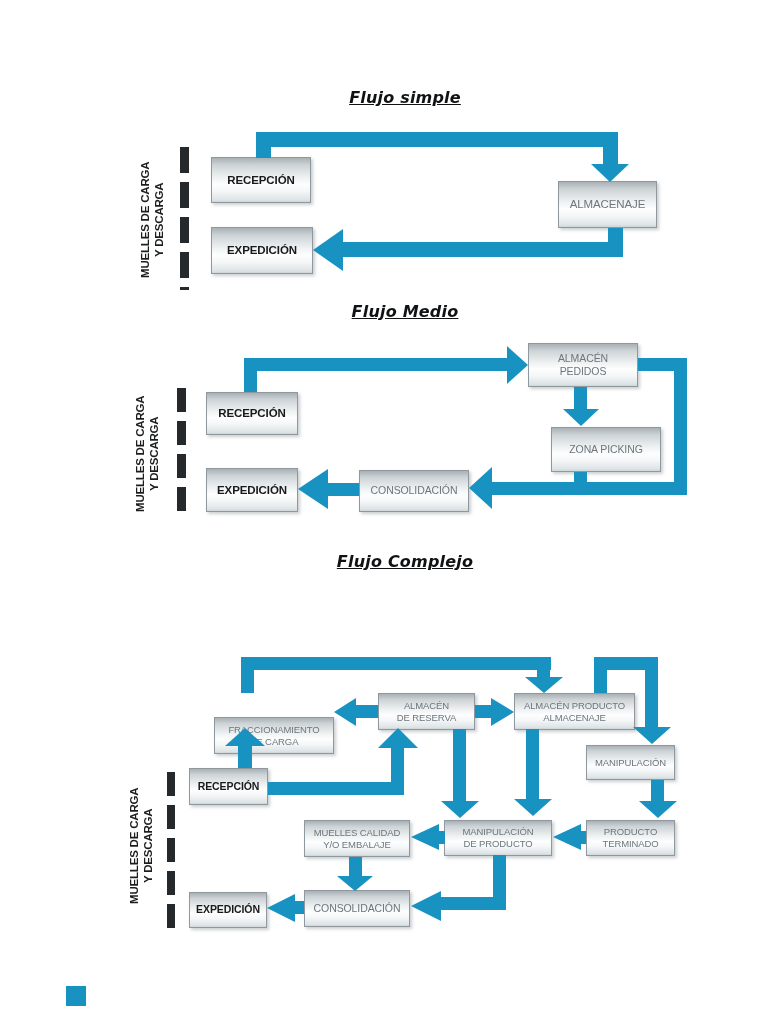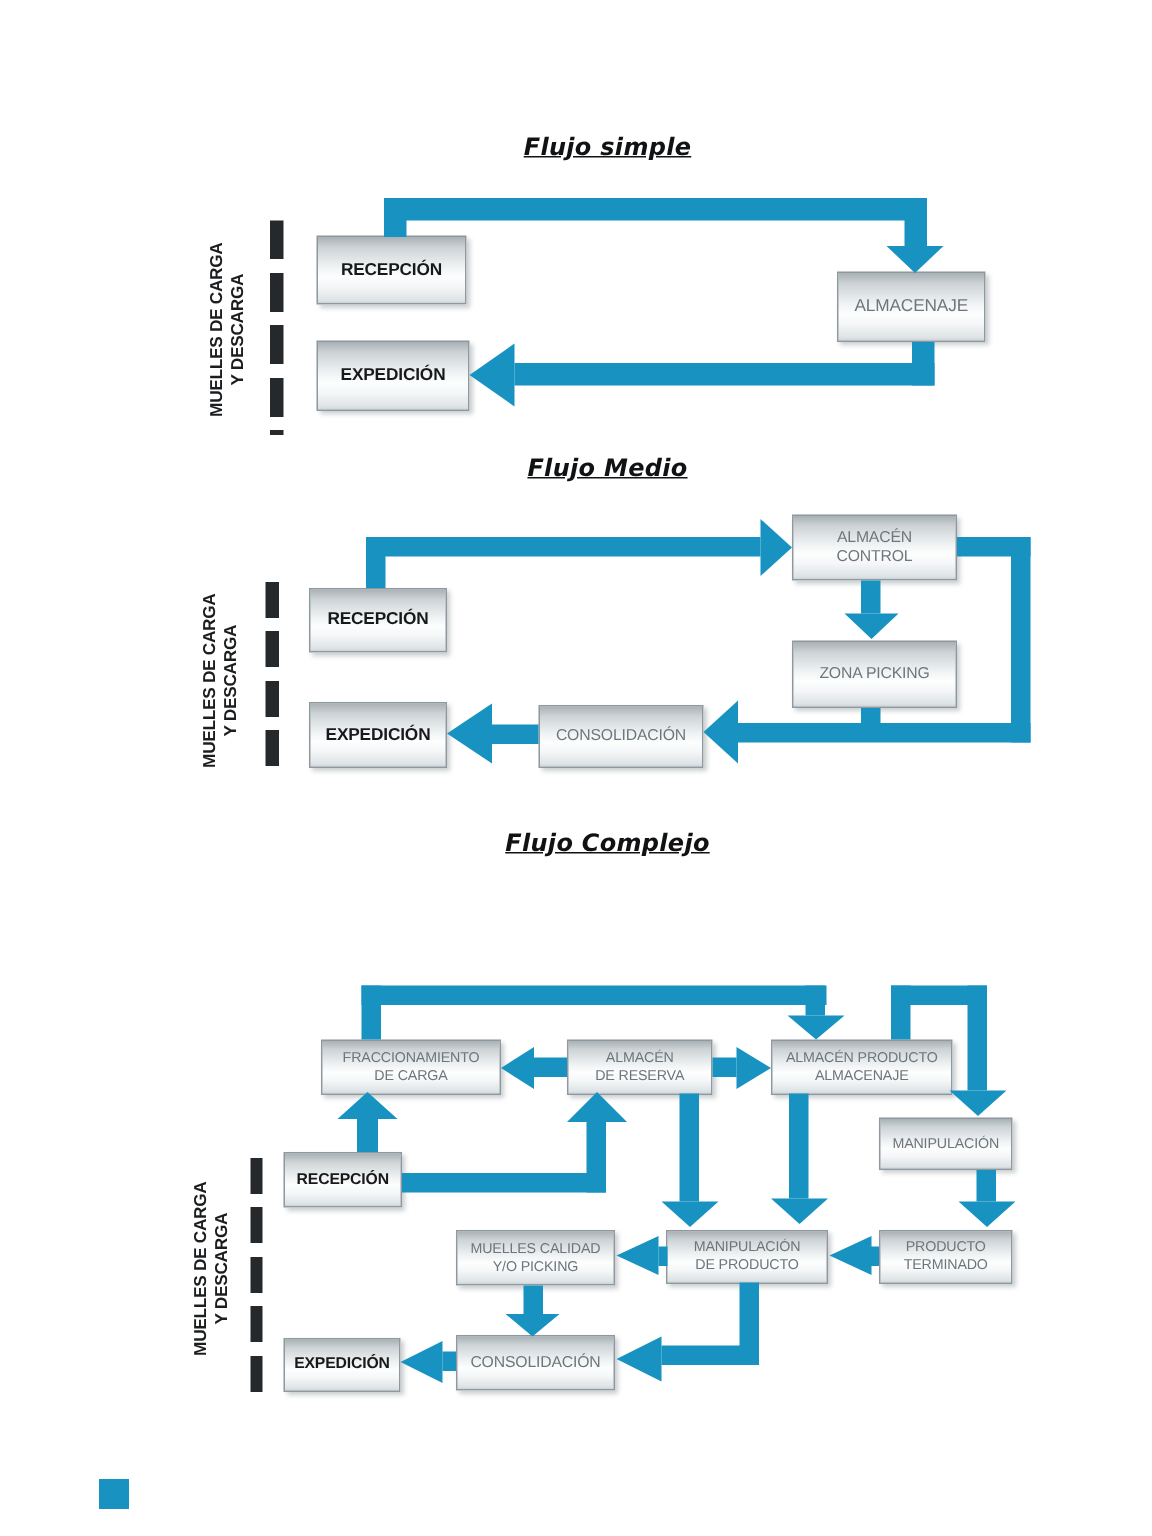--- a/index.html
+++ b/index.html
@@ -86,24 +86,24 @@
       <span>Y DESCARGA</span>
     </div>
     <div class="dash dash2" style="left:156px;top:388px;width:9px;height:128px"></div>
 
     <div class="box" style="left:185px;top:392px;width:92px;height:43px">
       <span class="bl dark l">RECEPCIÓN</span>
     </div>
     <div class="box" style="left:507px;top:343px;width:110px;height:44px">
       <span class="bl gray m">
         <span class="ln">ALMACÉN</span>
-        <span class="ln">CONTROL</span>
-      </span>
-    </div>
-    <div class="box" style="left:507px;top:427px;width:110px;height:45px">
+        <span class="ln">PEDIDOS</span>
+      </span>
+    </div>
+    <div class="box" style="left:530px;top:427px;width:110px;height:45px">
       <span class="bl gray m">ZONA PICKING</span>
     </div>
     <div class="box" style="left:338px;top:470px;width:110px;height:42px">
       <span class="bl gray m">CONSOLIDACIÓN</span>
     </div>
     <div class="box" style="left:185px;top:468px;width:92px;height:44px">
       <span class="bl dark l">EXPEDICIÓN</span>
     </div>
 
     <div>
@@ -134,21 +134,21 @@
     <div class="title-row" style="top:552px">
       <span class="title">Flujo Complejo</span>
     </div>
 
     <div class="vlabel" style="left:36px;top:832px;width:170px">
       <span>MUELLES DE CARGA</span>
       <span>Y DESCARGA</span>
     </div>
     <div class="dash dash3" style="left:146px;top:772px;width:8px;height:158px"></div>
 
-    <div class="box" style="left:193px;top:693px;width:120px;height:37px">
+    <div class="box" style="left:193px;top:717px;width:120px;height:37px">
       <span class="bl gray s">
         <span class="ln">FRACCIONAMIENTO</span>
         <span class="ln">DE CARGA</span>
       </span>
     </div>
     <div class="box" style="left:357px;top:693px;width:97px;height:37px">
       <span class="bl gray s">
         <span class="ln">ALMACÉN</span>
         <span class="ln">DE RESERVA</span>
       </span>
@@ -161,21 +161,21 @@
     </div>
     <div class="box" style="left:565px;top:745px;width:89px;height:35px">
       <span class="bl gray s">MANIPULACIÓN</span>
     </div>
     <div class="box" style="left:168px;top:768px;width:79px;height:37px">
       <span class="bl dark m">RECEPCIÓN</span>
     </div>
     <div class="box" style="left:283px;top:820px;width:106px;height:37px">
       <span class="bl gray s">
         <span class="ln">MUELLES CALIDAD</span>
-        <span class="ln">Y/O PICKING</span>
+        <span class="ln">Y/O EMBALAJE</span>
       </span>
     </div>
     <div class="box" style="left:423px;top:820px;width:108px;height:36px">
       <span class="bl gray s">
         <span class="ln">MANIPULACIÓN</span>
         <span class="ln">DE PRODUCTO</span>
       </span>
     </div>
     <div class="box" style="left:565px;top:820px;width:89px;height:36px">
       <span class="bl gray s">

